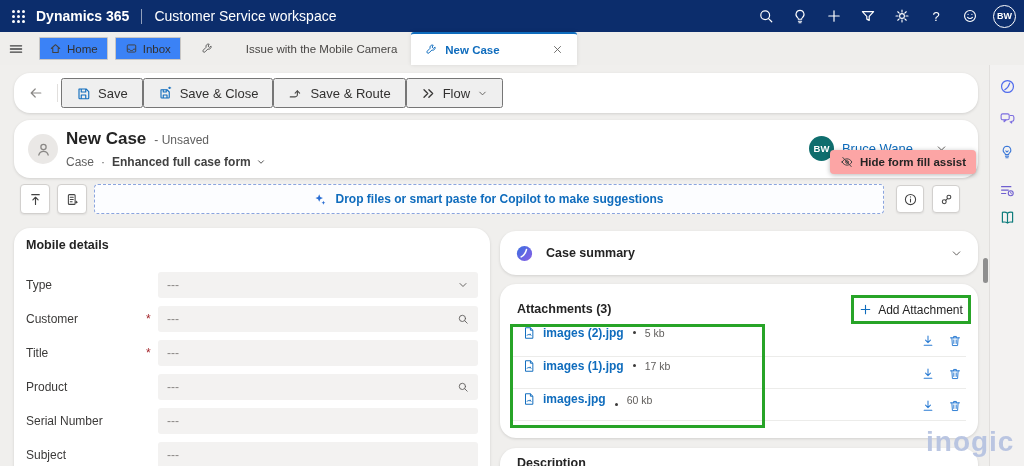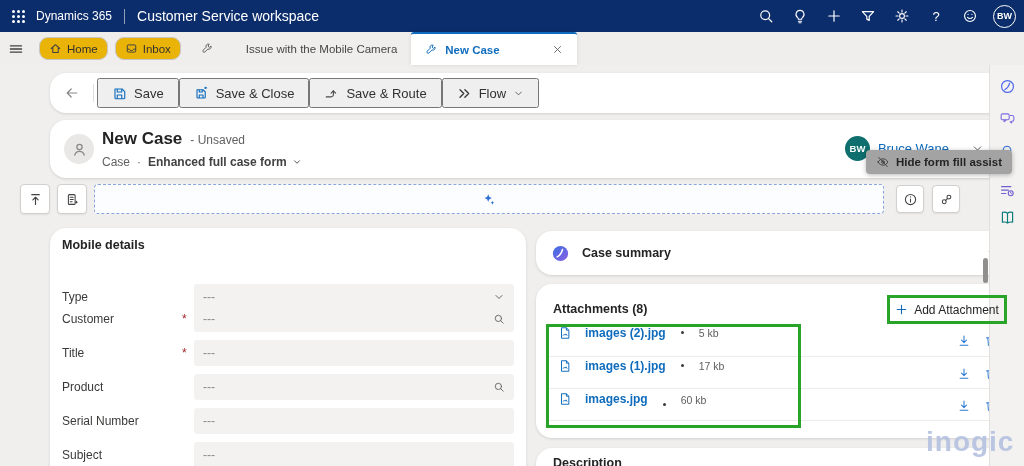--- a/index.html
+++ b/index.html
@@ -6,47 +6,47 @@
   body { background:#cfcfcf; font-family:"Liberation Sans","DejaVu Sans",sans-serif; }
   .canvas { position:relative; width:1024px; height:466px; overflow:hidden;
             background:#f0efed; font-family:"Liberation Sans","DejaVu Sans",sans-serif; }
   .abs { position:absolute; }
   svg { display:block; }
 
   
   .topbar { left:0; top:0; width:1024px; height:32px; background:#0c2d6c;
             display:flex; align-items:center; color:#fff; }
   .waffle-btn { width:36px; height:32px; display:flex; align-items:center; justify-content:center; }
-  .brand { font-size:12px; font-weight:400; white-space:nowrap; }
+  .brand { font-size:14px; font-weight:700; white-space:nowrap; }
   .brand-divider { width:1px; height:15px; background:rgba(255,255,255,.55); margin:0 12px; }
   .workspace { font-size:14px; white-space:nowrap; }
   .topbar-right { margin-left:auto; display:flex; align-items:center; padding-right:8px; }
   .tb-icon { width:34px; height:32px; display:flex; align-items:center; justify-content:center;
              color:#fff; font-size:13px; }
   .tb-avatar { width:23px; height:23px; border:1px solid #fff; border-radius:50%;
                display:flex; align-items:center; justify-content:center;
                font-size:9px; font-weight:700; margin-left:6px; }
 
   
   .tabbar { left:0; top:32px; width:1024px; height:33px; background:#efeeec;
             display:flex; align-items:stretch; }
   .burger { width:32px; display:flex; align-items:center; justify-content:center; color:#424242; }
   .pill-btn { align-self:center; height:23px; display:flex; align-items:center; gap:5px;
-              padding:0 9px; border:1px solid #c8c6c4; border-radius:9px; background:#eab308;
+              padding:0 9px; border:1px solid #c8c6c4; border-radius:1px; background:#3b82f6;
               font-size:11.5px; color:#323130; margin-left:7px; white-space:nowrap; }
   .tab { display:flex; align-items:center; gap:7px; padding:0 14px; font-size:11.5px;
          color:#484644; white-space:nowrap; }
   .tab.inactive { margin-left:6px;gap:32px; }
   .tab.active { background:#fff; color:#0f6cbd; font-weight:600; width:166px;
                 border-top:2px solid #0f6cbd; border-radius:3px 3px 0 0;
                 box-shadow:0 0 4px rgba(0,0,0,.10); }
   .tab .close { margin-left:auto; color:#605e5c; }
 
   
-  .card { background:#fff; border-radius:16px; box-shadow:0 1px 3px rgba(0,0,0,.13);margin-left:36px; }
+  .card { background:#fff; border-radius:16px; box-shadow:0 1px 3px rgba(0,0,0,.13); }
 
   
   .cmdbar { left:14px; top:73px; width:964px; height:40px; display:flex; align-items:center; padding:0 4px; }
   .back-btn { width:36px; height:30px; display:flex; align-items:center; justify-content:center; color:#8a8886; }
   .cmd-sep { width:1px; height:18px; background:#e1dfdd; margin:0 3px; }
   .cmd-btn { display:flex; align-items:center; gap:7px; padding:0 13px; height:30px;
              font-size:13px; color:#323130; white-space:nowrap; }
   .ic-save { color:#0f6cbd; } .ic-saveclose { color:#0f6cbd; }
   .ic-route { color:#4a4a48; } .ic-resolve { color:#c77b33; } .ic-flow { color:#3b3a39; }
   .chev { color:#605e5c; }
@@ -59,21 +59,21 @@
   .hdr-title { font-size:17px; font-weight:700; color:#242424; }
   .hdr-status { font-size:12px; color:#616161; }
   .hdr-sub { position:absolute; left:52px; top:35px; display:flex; align-items:center; gap:7px;
              font-size:12px; color:#616161; }
   .form-name { font-weight:600; color:#424242; display:flex; align-items:center; gap:5px; }
   .owner { position:absolute; right:30px; top:16px; display:flex; align-items:center; gap:8px; }
   .owner-avatar { width:25px; height:25px; border-radius:50%; background:#0f6e6e; color:#fff;
                   font-size:9.5px; font-weight:700; display:flex; align-items:center; justify-content:center; }
   .owner-name { font-size:13px; color:#0f6cbd; }
   .owner-chev { margin-left:14px; color:#605e5c; }
-  .assist-pill { position:absolute; right:2px; top:30px; height:24px; background:#a3a3a3; border-radius:4px;
+  .assist-pill { position:absolute; right:2px; top:30px; height:24px; background:#fca5a5; border-radius:4px;
                  box-shadow:0 1px 5px rgba(0,0,0,.28); display:flex; align-items:center; gap:6px;
                  padding:0 10px; font-size:11.5px; font-weight:600; color:#242424; z-index:8; white-space:nowrap; }
 
   
   .sq-btn { background:#fff; border:1px solid #d2d0ce; border-radius:4px; display:flex;
             align-items:center; justify-content:center; color:#424242; box-shadow:0 1px 2px rgba(0,0,0,.07); }
   .dropzone { left:94px; top:184px; width:790px; height:30px; border:1px dashed #8aa4de; border-radius:4px;
               background:#fcfdff; display:flex; align-items:center; justify-content:center; gap:8px;
               font-size:12px; font-weight:600; color:#0f6cbd; }
 
@@ -91,21 +91,21 @@
   .cscard { left:500px; top:231px; width:478px; height:44px; display:flex; align-items:center;
             padding:0 15px; gap:12px; }
   .atcard { left:500px; top:284px; width:478px; height:154px; }
   .at-title { position:absolute; left:17px; top:18px; font-size:12.5px; font-weight:700; color:#242424; }
   .anno { border:3px solid #28a428; z-index:6; }
   .add-box { position:absolute; left:351px; top:11px; width:120px; height:29px;
              display:flex; align-items:center; justify-content:center; }
   .add-btn { display:flex; align-items:center; gap:6px; font-size:12px; color:#242424; white-space:nowrap; }
   .add-plus { color:#0f6cbd; }
   .list-box { position:absolute; left:10px; top:40px; width:255px; height:104px; pointer-events:none; }
-  .at-row { position:absolute; left:22px; height:17px; display:flex; align-items:center; gap:13px; }
+  .at-row { position:absolute; left:22px; height:17px; display:flex; align-items:center; gap:7px; }
   .at-name { font-size:12px; font-weight:700; color:#0f6cbd; }
   .dot { width:3px; height:3px; border-radius:50%; background:#3b3a39; margin:0 2px; }
   .at-size { font-size:10.5px; color:#605e5c; }
   .at-actions { position:absolute; right:16px; height:33px; display:flex; align-items:center; gap:13px; color:#2b7cd3; }
   .at-sep { position:absolute; left:12px; width:454px; height:1px; background:#ececea; }
   .desccard { left:500px; top:448px; width:478px; height:44px; }
 
   
   .sidebar { left:989px; top:65px; width:35px; height:401px; background:#f3f2f1; border-left:1px solid #e1dfdd; }
   .sb-icon { position:absolute; left:8px; width:18px; height:18px; display:flex; align-items:center; justify-content:center; }
@@ -337,20 +337,21 @@
         </svg>
     </span>
   </button>
   <div class="abs dropzone">
     <span>
       <svg width="13" height="13" viewBox="0 0 20 20" fill="#2b6fd4">
           <path d="M8 2l1.7 4.1L13.8 7.8 9.7 9.5 8 13.6 6.3 9.5 2.2 7.8l4.1-1.7z"></path>
           <path d="M14.5 12l.9 2.1 2.1.9-2.1.9-.9 2.1-.9-2.1-2.1-.9 2.1-.9z"></path>
         </svg>
     </span>
+    <span>Drop files or smart paste for Copilot to make suggestions</span>
   </div>
   <button class="abs sq-btn" style="left:896px;top:185px;width:28px;height:28px;">
     <span>
       <svg width="15" height="15" viewBox="0 0 20 20" fill="none" stroke="currentColor" stroke-width="1.4" stroke-linecap="round">
           <circle cx="10" cy="10" r="6.8"></circle>
           <path d="M10 9.2v4"></path>
           <circle cx="10" cy="6.6" r=".8" fill="currentColor" stroke="none"></circle>
         </svg>
     </span>
   </button>
@@ -360,21 +361,21 @@
           <circle cx="7" cy="13" r="2.6"></circle>
           <circle cx="13.2" cy="6.8" r="2.6"></circle>
           <path d="M8.9 11.1l2.4-2.4"></path>
         </svg>
     </span>
   </button>
 
   <div class="abs card bdcard">
     <div class="sec-title" style="position:absolute;left:12px;top:10px;">Mobile details</div>
 
-    <div class="frow" style="top:56px;">
+    <div class="frow" style="top:44px;">
       <span class="flabel">Type</span>
       <span class="freq"></span>
       <div class="finput">
         <span>---</span>
         <span class="ficon">
           <svg width="12" height="12" viewBox="0 0 20 20" fill="none" stroke="currentColor" stroke-width="1.6" stroke-linecap="round" stroke-linejoin="round">
               <path d="M5 7.5l5 5 5-5"></path>
             </svg>
         </span>
       </div>
@@ -448,21 +449,21 @@
     </span>
     <span class="sec-title">Case summary</span>
     <span class="chev" style="margin-left:auto;">
       <svg width="13" height="13" viewBox="0 0 20 20" fill="none" stroke="currentColor" stroke-width="1.5" stroke-linecap="round" stroke-linejoin="round">
           <path d="M5 7.5l5 5 5-5"></path>
         </svg>
     </span>
   </div>
 
   <div class="abs card atcard">
-    <div class="at-title">Attachments (8)</div>
+    <div class="at-title">Attachments (3)</div>
 
     <div class="add-box anno">
       <button class="add-btn" style="background:none;border:none;font-family:inherit;">
         <span class="add-plus">
           <svg width="13" height="13" viewBox="0 0 20 20" fill="none" stroke="currentColor" stroke-width="1.7" stroke-linecap="round">
               <path d="M10 3.5v13M3.5 10h13"></path>
             </svg>
         </span>
         <span>Add Attachment</span>
       </button>

